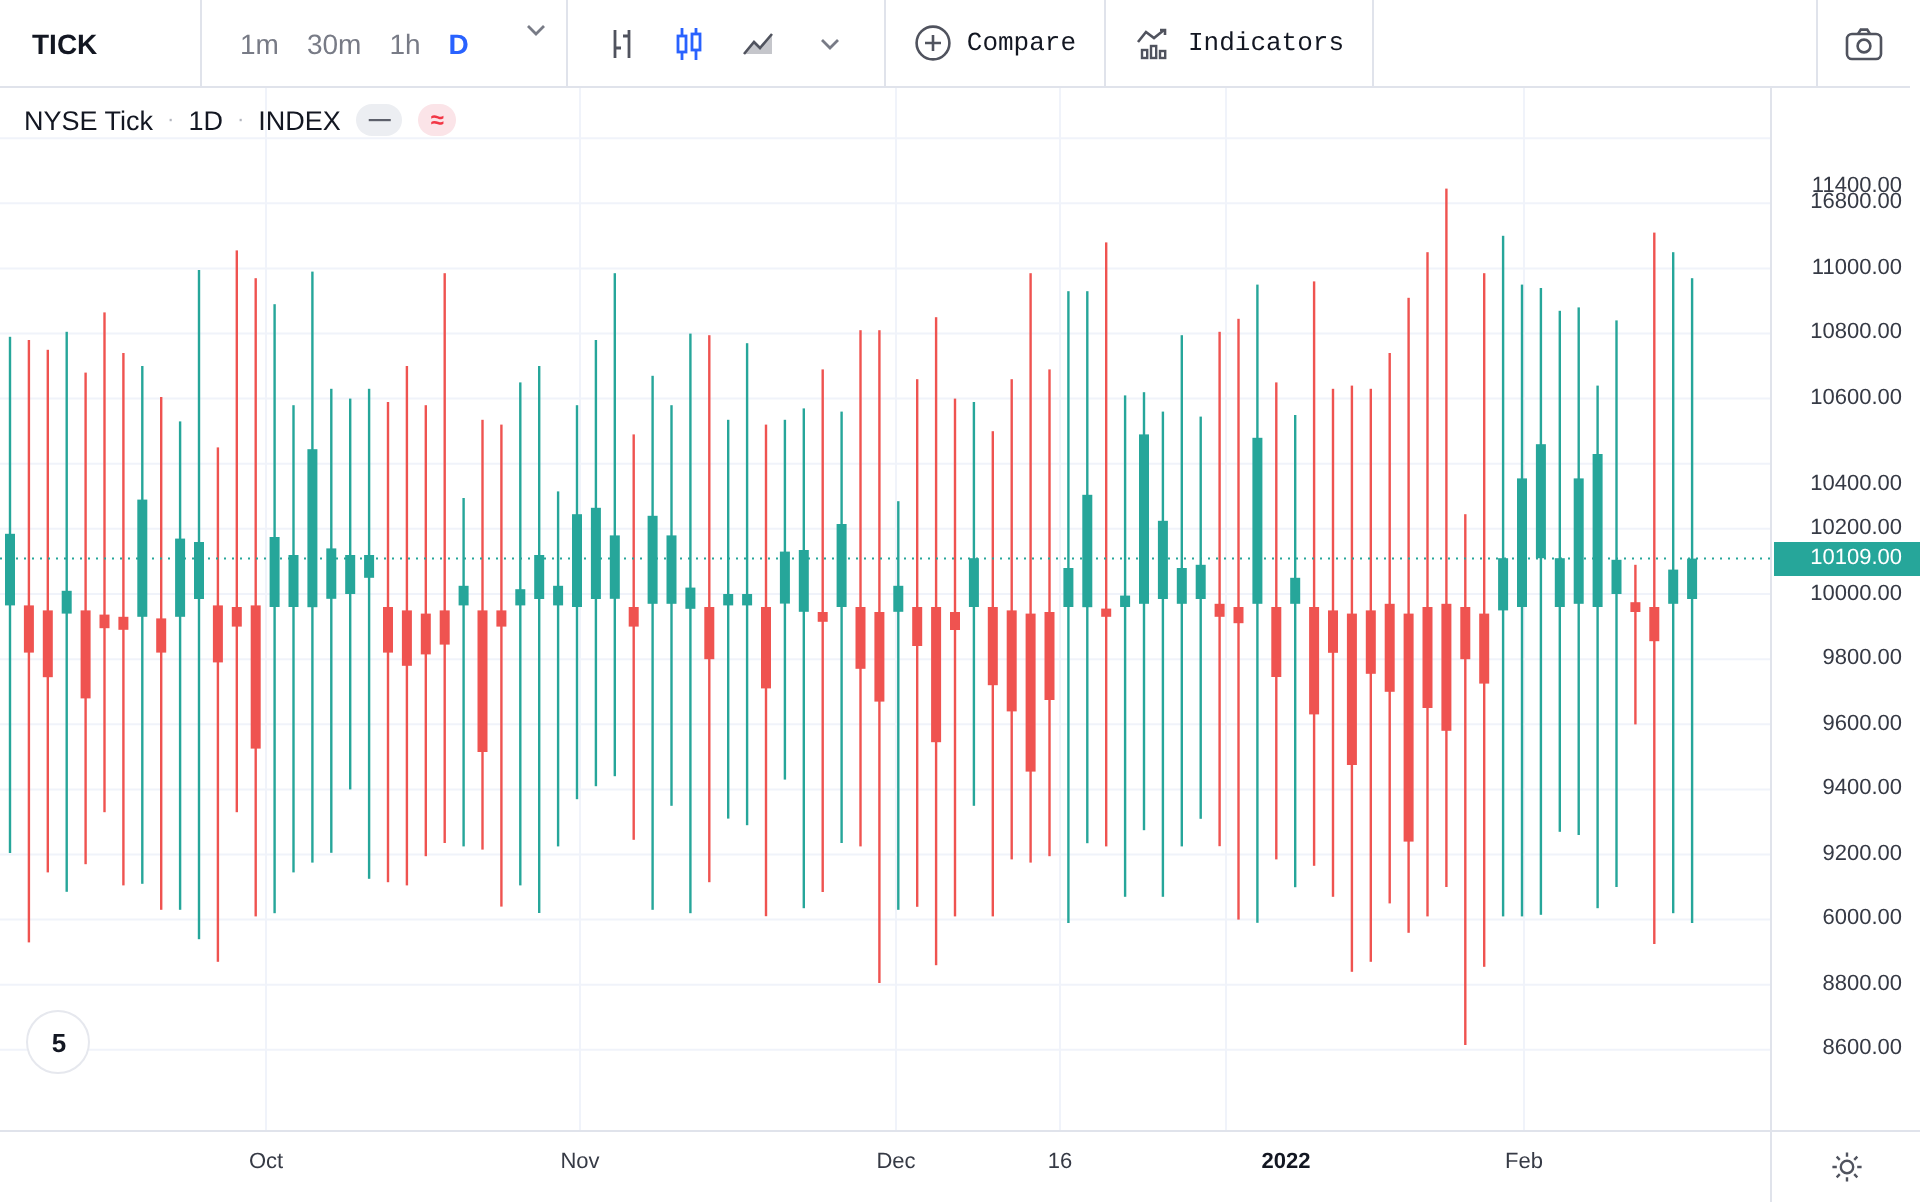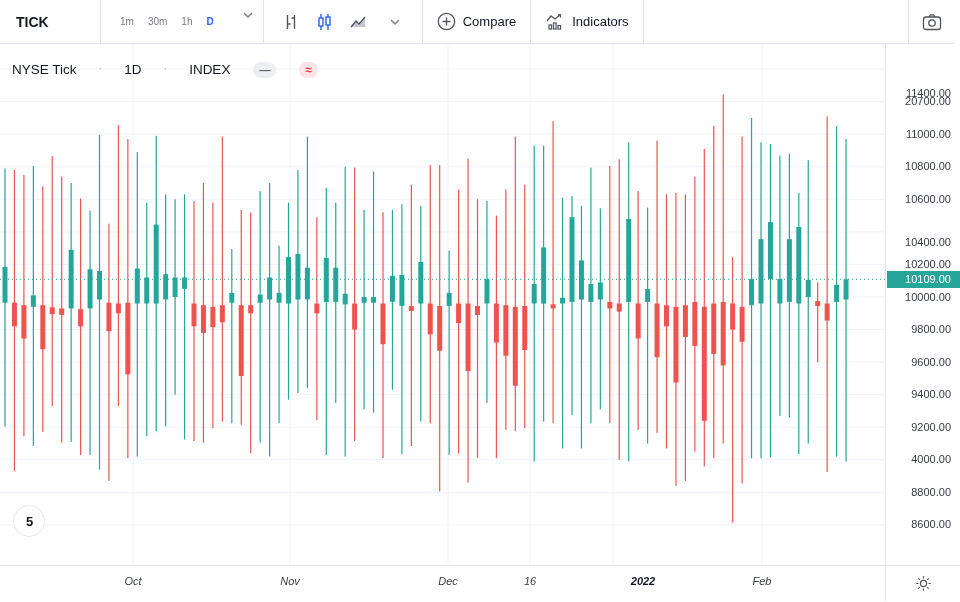--- a/index.html
+++ b/index.html
@@ -6,37 +6,37 @@
   html,body { width:960px; height:602px; overflow:hidden; background:#fff;
     font-family:"Liberation Sans", sans-serif; color:#131722; }
   .app { width:955px; height:602px; display:flex; flex-direction:column; }
 
   
   .toolbar { height:44px; flex:0 0 44px; display:flex; align-items:stretch;
     border-bottom:1px solid #e0e3eb; background:#fff; }
   .tb-group { display:flex; align-items:center; padding:0 12px; }
   .tb-sep { width:1px; background:#e0e3eb; }
   .tb-symbol { font-size:14px; font-weight:bold; color:#131722; width:100px; padding-left:16px; cursor:pointer; }
-  .tb-int { font-size:10px; color:#787b86; padding:4px 7px; border-radius:4px; cursor:pointer; }
+  .tb-int { font-size:14px; color:#787b86; padding:4px 7px; border-radius:4px; cursor:pointer; }
   .tb-int.active { color:#2962ff; font-weight:bold; }
   .tb-iconbtn { display:flex; align-items:center; justify-content:center;
     width:30px; height:30px; border-radius:4px; cursor:pointer; background:none; border:none; }
   .chev { margin-left:2px; }
   .tb-textbtn { display:flex; align-items:center; gap:7px; font-size:13px; color:#131722;
-    background:none; border:none; cursor:pointer; padding:0 14px; font-family:Liberation Sans, sans-serif; }
+    background:none; border:none; cursor:pointer; padding:0 14px; font-family:Liberation Mono, monospace; }
   .tb-spacer { flex:1; }
   svg.ic { display:block; }
 
   
   .main { flex:1; display:grid; grid-template-columns:886px 74px; grid-template-rows:521px 36px; }
   .pane { position:relative; grid-column:1; grid-row:1; border-right:1px solid #e0e3eb; cursor:crosshair; overflow:hidden; }
   .pane svg { position:absolute; left:0; top:0; }
 
   
-  .legend { position:absolute; left:12px; top:18px; display:flex; align-items:flex-start; gap:21px;
+  .legend { position:absolute; left:12px; top:8px; display:flex; align-items:center; gap:6px;
     font-size:13px; z-index:5; white-space:nowrap; }
   .legend .t { font-weight:500; color:#131722; font-size:13.5px; }
   .legend .dot { color:#b2b5be; font-size:11px; padding:0 1px; }
   .pill { height:16px; border-radius:8px; display:flex; align-items:center; justify-content:center;
     padding:0 6px; cursor:pointer; margin-left:2px; }
   .pill.gray { background:#eceef2; color:#5d606b; font-weight:bold; font-size:11px; }
   .pill.pink { background:#fbe4e8; color:#f23645; font-weight:bold; font-size:12px; }
   .ohlc { display:flex; gap:8px; margin-left:10px; font-size:11.5px; }
   .ohlc .k { color:#787b86; }
   .ohlc .v { color:#26a69a; margin-left:1px; }
@@ -47,21 +47,21 @@
 
   
   .price-axis { position:relative; grid-column:2; grid-row:1; background:#fff; cursor:ns-resize; }
   .pa-label { position:absolute; right:0; left:0; text-align:right; padding-right:9px;
     font-size:11px; color:#363a45; }
   .pa-current { position:absolute; left:1px; right:0; height:17px; background:#26a69a; color:#fff;
     font-size:11px; line-height:17px; text-align:right; padding-right:9px; z-index:4; }
 
   
   .time-axis { position:relative; grid-column:1; grid-row:2; border-top:1px solid #e0e3eb;
-    border-right:1px solid #e0e3eb; background:#fff; cursor:ew-resize;font-style:italic; }
+    border-right:1px solid #e0e3eb; background:#fff; cursor:ew-resize; }
   .ta-label { position:absolute; top:9px; transform:translateX(-50%); font-size:11px; color:#363a45; }
   .ta-label.bold { font-weight:bold; color:#131722;margin-left:30px; }
   .axis-corner { grid-column:2; grid-row:2; border-top:1px solid #e0e3eb; display:flex;
     align-items:center; justify-content:center; cursor:pointer; }
 </style>
 </head>
 <body>
 
 <div class="app">
 
@@ -360,32 +360,32 @@
         <span class="pill gray">—</span>
         <span class="pill pink">≈</span>
       </div>
 
       <div class="tv-logo">5</div>
     </div>
 
     <div class="price-axis" id="price-axis">
       <div class="pa-current" id="pa-current" style="top: 226.8px;">10109.00</div>
     <div class="pa-label" style="top: 18.6px; margin-top: 24px;">11400.00</div>
-        <div class="pa-label" style="top: 51.1px;">20700.00</div>
+        <div class="pa-label" style="top: 51.1px;">16800.00</div>
         <div class="pa-label" style="top: 83.7px;">11000.00</div>
         <div class="pa-label" style="top: 116.3px;">10800.00</div>
         <div class="pa-label" style="top: 148.8px;">10600.00</div>
         <div class="pa-label" style="top: 192px;">10400.00</div>
         <div class="pa-label" style="top: 213.9px;">10200.00</div>
         <div class="pa-label" style="top: 246.5px;">10000.00</div>
         <div class="pa-label" style="top: 279.1px;">9800.00</div>
         <div class="pa-label" style="top: 311.6px;">9600.00</div>
         <div class="pa-label" style="top: 344.2px;">9400.00</div>
         <div class="pa-label" style="top: 376.8px;">9200.00</div>
-        <div class="pa-label" style="top: 409.3px;">4000.00</div>
+        <div class="pa-label" style="top: 409.3px;">6000.00</div>
         <div class="pa-label" style="top: 441.9px;">8800.00</div>
         <div class="pa-label" style="top: 474.4px;">8600.00</div>
       </div>
 
     <div class="time-axis" id="time-axis">
         <div class="ta-label" style="left: 133px;">Oct</div>
         <div class="ta-label" style="left: 290px;">Nov</div>
         <div class="ta-label" style="left: 448px;">Dec</div>
         <div class="ta-label" style="left: 530px;">16</div>
         <div class="ta-label bold" style="left: 613px;">2022</div>

